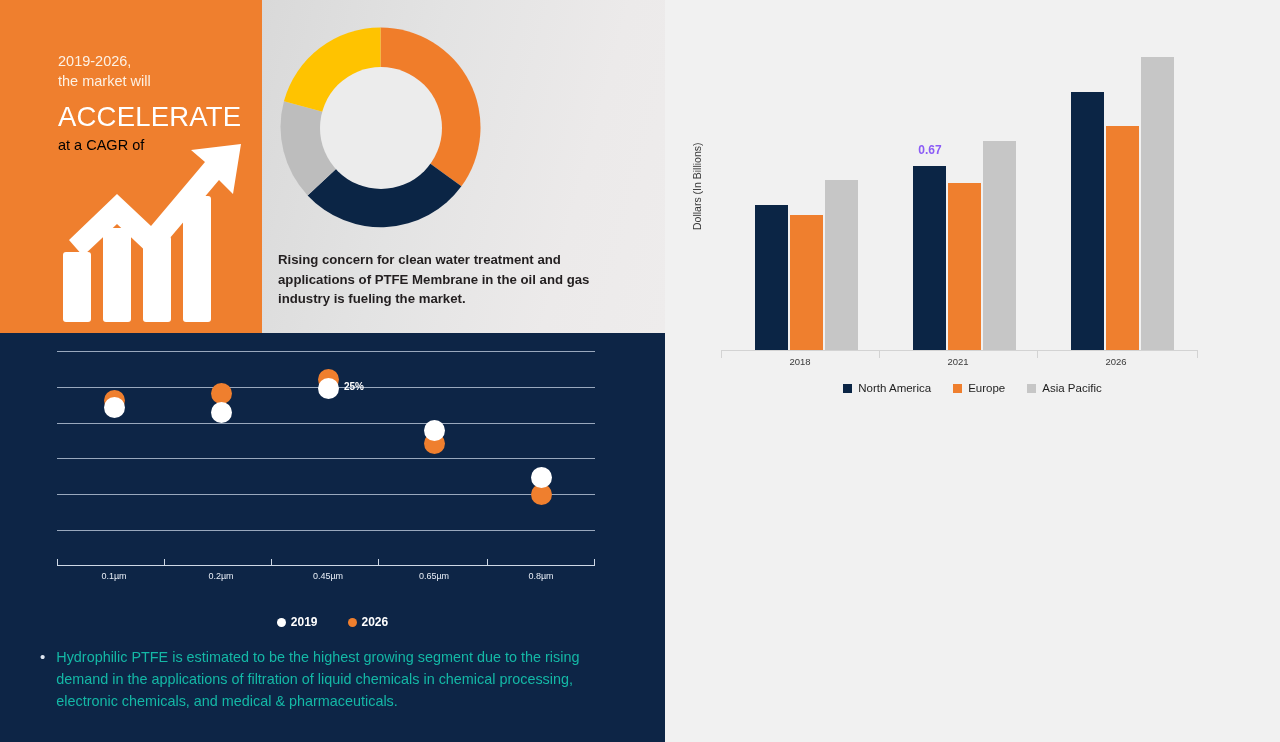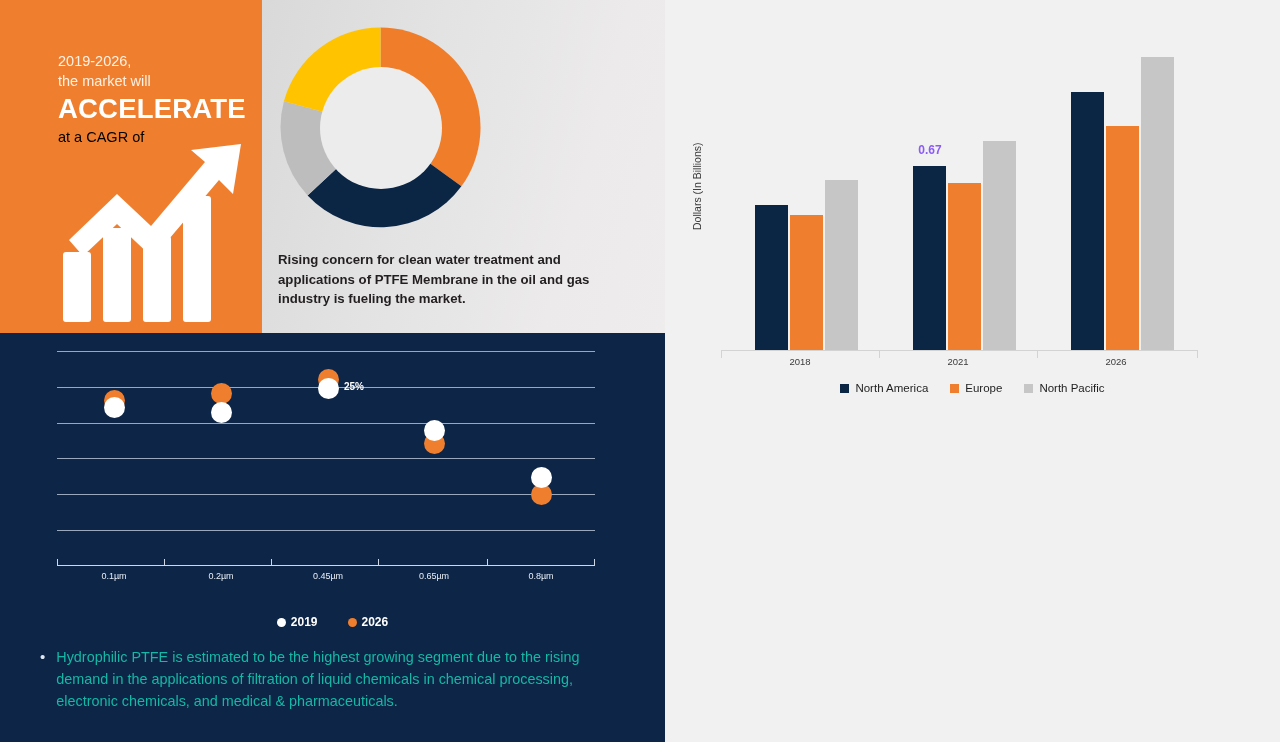--- a/index.html
+++ b/index.html
@@ -7,21 +7,21 @@
   #page{position:relative;width:1156px;height:742px;}
 
   
   #left-col{position:absolute;left:0;top:0;width:665px;height:742px;}
 
   
   #hero{position:absolute;left:0;top:0;width:262px;height:333px;background:#ef7f2e;overflow:hidden;}
   #hero-text{position:absolute;left:58px;top:52px;width:200px;color:#fff;}
   .hero-l1{font-size:14.5px;line-height:19px;color:#fdf1e4;}
   .hero-l2{font-size:14.5px;line-height:21px;color:#fdf1e4;}
-  .hero-big{font-size:27.5px;font-weight:bold;line-height:34px;letter-spacing:.2px;color:#ffffff;}
+  .hero-big{font-size:27.5px;font-weight:normal;line-height:34px;letter-spacing:.2px;color:#ffffff;margin-top:8px;}
   .hero-l3{font-size:14.5px;line-height:22px;color:#000000;}
   .hero-pct{font-size:26px;font-weight:bold;line-height:30px;color:#ffffff;}
   #hero-graphic{position:absolute;left:55px;top:140px;width:200px;height:190px;}
 
   
   #donut-panel{position:absolute;left:262px;top:0;width:403px;height:333px;
      background:linear-gradient(105deg,#d9d9d9 0%,#e3e3e3 38%,#eceaea 75%,#eeecec 100%);}
   #donut{position:absolute;left:16px;top:25px;width:205px;height:205px;}
   #donut-hole{position:absolute;left:58px;top:67px;width:122px;height:122px;border-radius:50%;
      background:#ececec;}
@@ -205,19 +205,19 @@
         <div class="blg">
           <span class="blg-sw" style="background:#0b2545"></span>
           <span>North America</span>
         </div>
         <div class="blg">
           <span class="blg-sw" style="background:#ef7f2e"></span>
           <span>Europe</span>
         </div>
         <div class="blg">
           <span class="blg-sw" style="background:#c6c6c6"></span>
-          <span>North Pacific</span>
+          <span>Asia Pacific</span>
         </div>
       </div>
     </div>
 
   </div>
 </div>
 
 </body></html>

